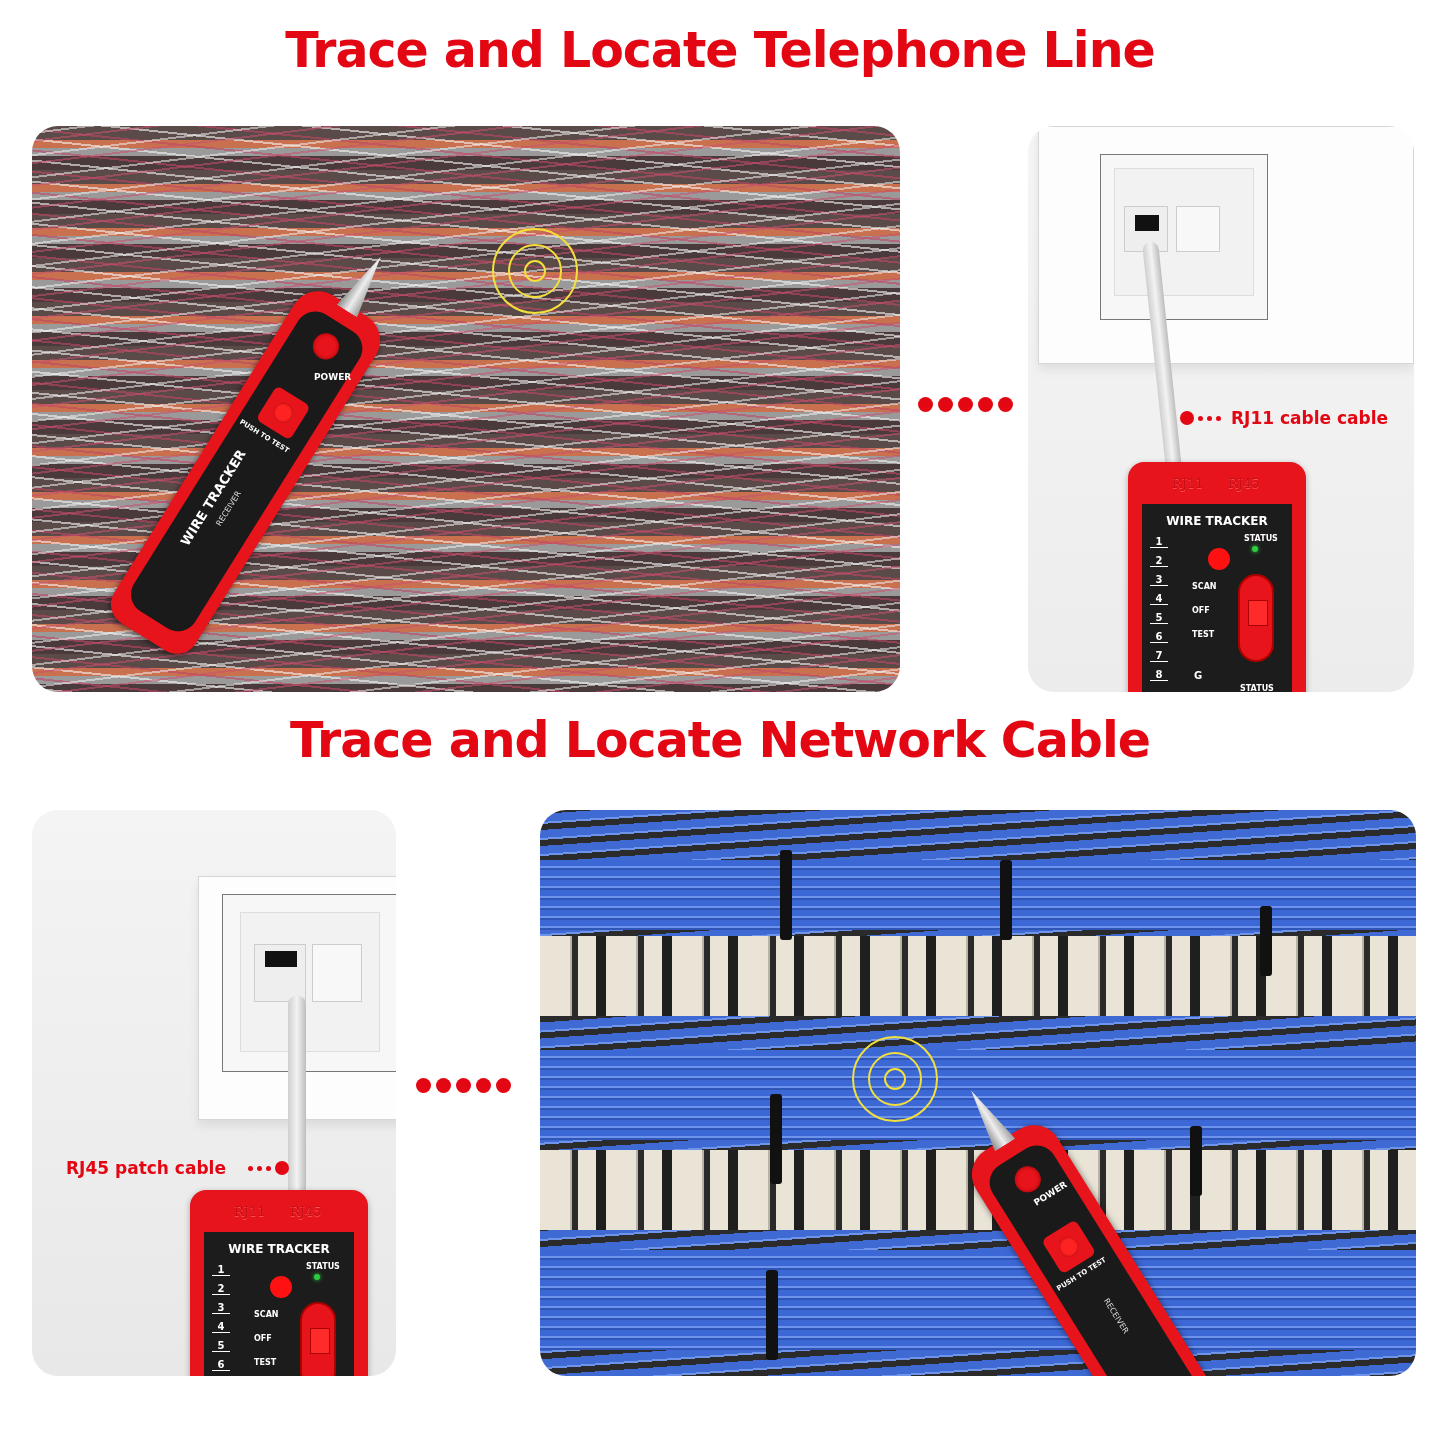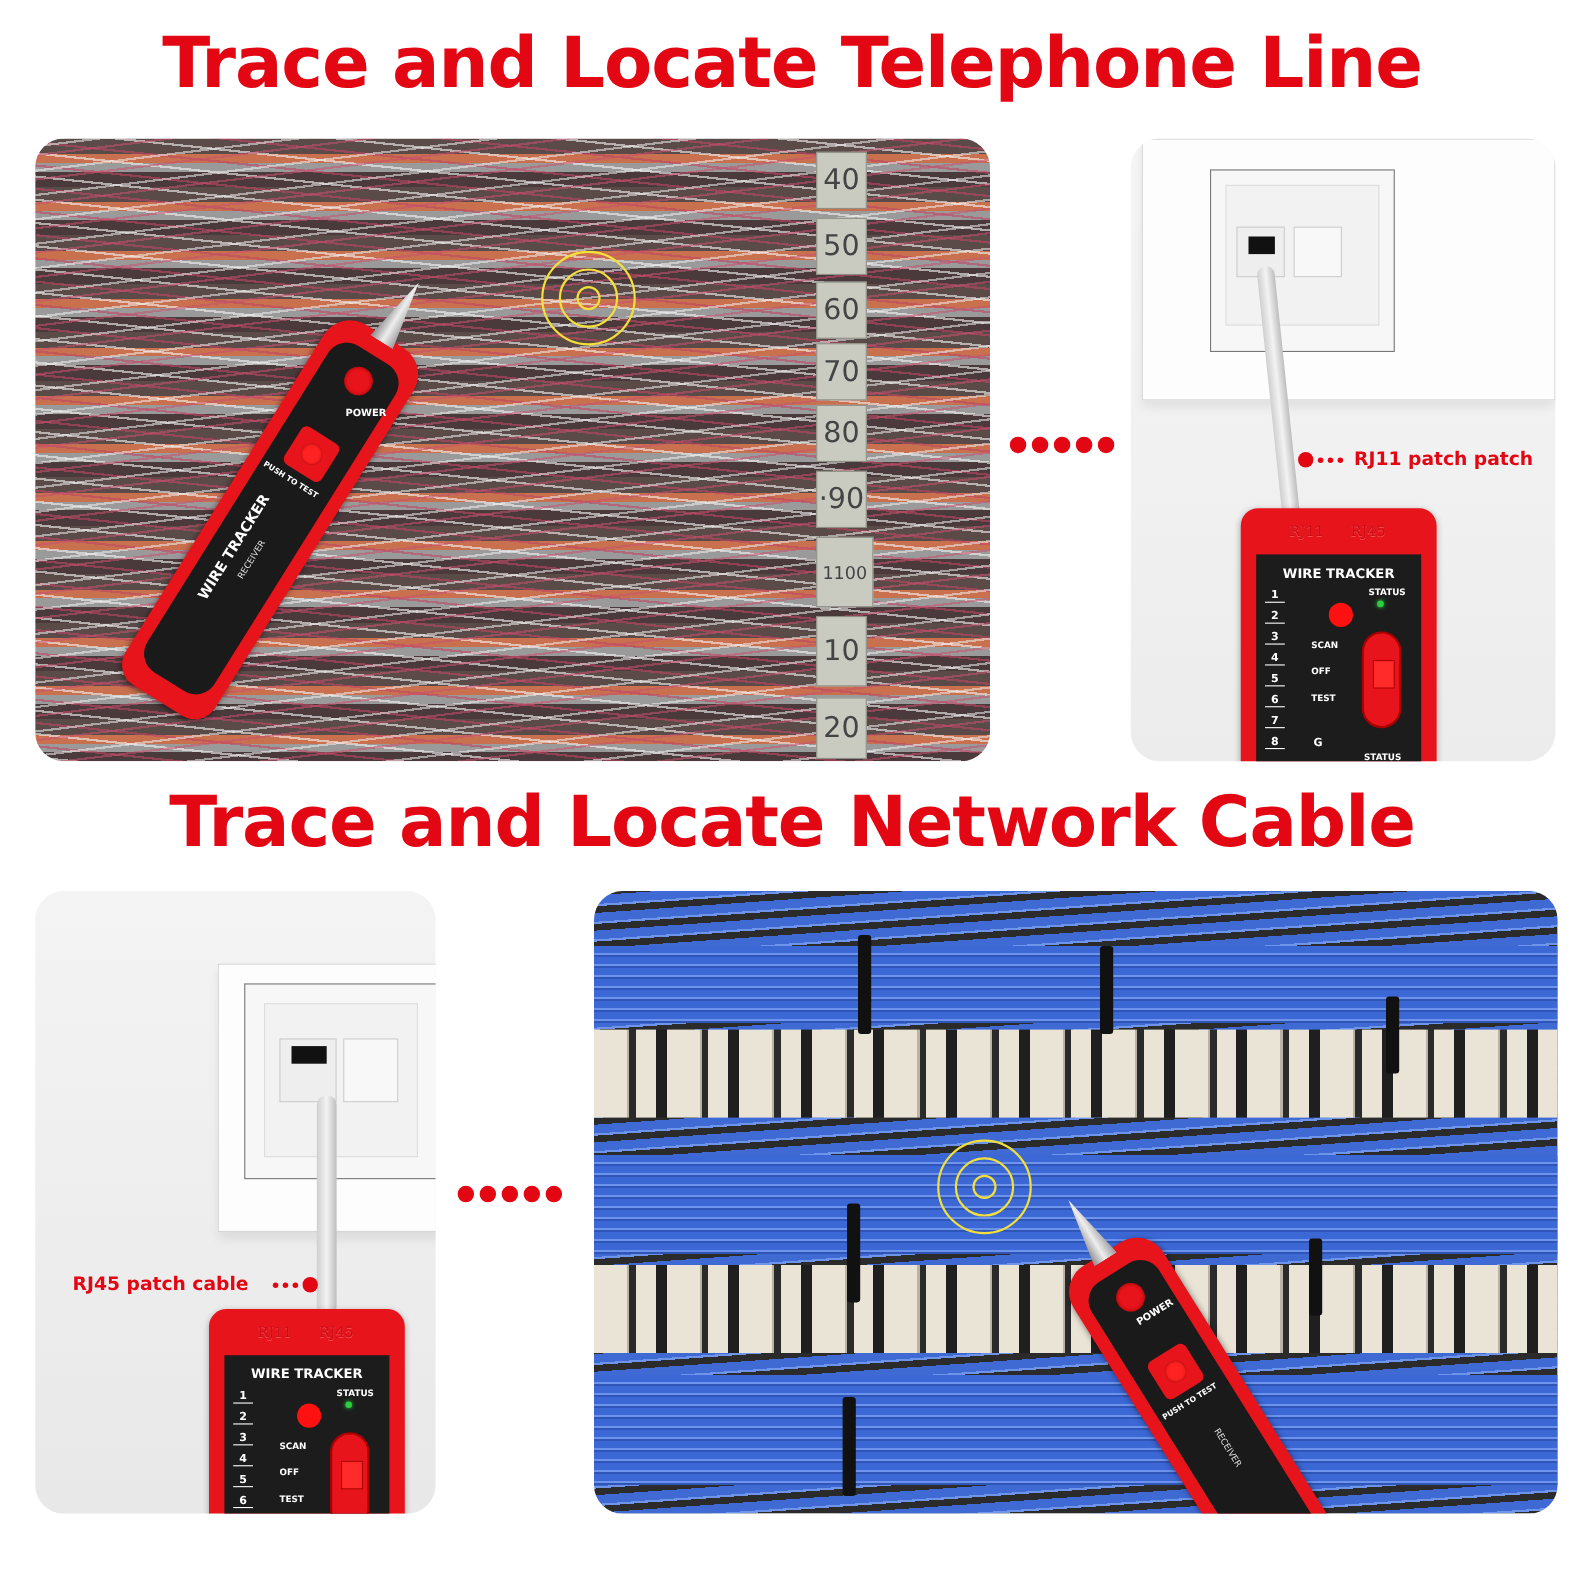--- a/index.html
+++ b/index.html
@@ -2,21 +2,21 @@
 <html><head>
 <meta charset="utf-8">
 <style>
   * { box-sizing: border-box; margin: 0; padding: 0; }
   html, body { width: 1440px; height: 1440px; background: #ffffff; overflow: hidden; }
   body { position: relative; font-family: "Liberation Sans", sans-serif; }
 
   .headline {
     position: absolute; left: 0; width: 1440px; text-align: center;
     color: #e30613; font-family: "DejaVu Sans", sans-serif; font-weight: bold;
-    font-size: 64px; letter-spacing: -1px; line-height: 1;
+    font-size: 49px; letter-spacing: -1px; line-height: 1;
   }
   #h1 { top: 26px; }
   #h2 { top: 716px; }
 
   .panel { position: absolute; border-radius: 26px; overflow: hidden; }
 
   
   #p-tel {
     left: 32px; top: 126px; width: 868px; height: 566px;
     background:
@@ -92,31 +92,20 @@
   .bundle { position: absolute; left: 0; width: 876px; height: 70px;
     background: repeating-linear-gradient(180deg, #3c68d6 0 6px, #6d93ec 6px 8px, #2f55b6 8px 10px); }
   .tie { position: absolute; width: 12px; background: #111; border-radius: 3px; }
 </style>
 </head>
 <body>
 
 <div id="h1" class="headline">Trace and Locate Telephone Line</div>
 
 <div id="p-tel" class="panel">
-  <div class="block-col">
-    <div class="block-tag" style="top:12px">40</div>
-    <div class="block-tag" style="top:72px">50</div>
-    <div class="block-tag" style="top:130px">60</div>
-    <div class="block-tag" style="top:186px">70</div>
-    <div class="block-tag" style="top:242px">80</div>
-    <div class="block-tag" style="top:302px">·90</div>
-    <div class="block-tag small" style="top:362px;height:64px">1100</div>
-    <div class="block-tag" style="top:434px;height:64px">10</div>
-    <div class="block-tag" style="top:508px;height:56px">20</div>
-  </div>
 
   <div class="signal" style="left:460px;top:102px;width:86px;height:86px"></div>
   <div class="signal" style="left:476px;top:118px;width:54px;height:54px"></div>
   <div class="signal" style="left:492px;top:134px;width:22px;height:22px"></div>
 
   <div class="wand" style="left:270px;top:180px;transform:rotate(32deg);transform-origin:50% 0">
     <div class="tip"></div>
     <div class="face">
       <div class="pwr"></div>
       <div class="lbl" style="left:40px;top:44px;transform:rotate(-32deg)">POWER</div>
@@ -144,21 +133,21 @@
     <div class="hole" style="left:10px;top:8px;width:24px;height:16px"></div>
   </div>
   <div class="jack" style="left:148px;top:80px;width:44px;height:46px;background:#f8f8f8"></div>
   <div class="cable" style="left:114px;top:116px;width:16px;height:230px;transform:rotate(-6deg);transform-origin:top"></div>
 
   <div class="cable-label" style="left:152px;top:282px">
     <span class="dot-big"></span>
     <span class="dot-sm"></span>
       <span class="dot-sm"></span>
       <span class="dot-sm"></span>
-    <span style="margin-left:6px">RJ11 patch patch</span>
+    <span style="margin-left:6px">RJ11 cable cable</span>
   </div>
 
   <div class="unit" style="left:100px;top:336px;width:178px;height:240px">
     <span class="embossed" style="left:44px">RJ11</span>
     <span class="embossed" style="left:100px">RJ45</span>
     <div class="face">
       <div class="wt">WIRE TRACKER</div>
       <div class="status" style="left:102px;top:30px">STATUS</div>
       <div class="led" style="left:110px;top:42px"></div>
       <div class="rbtn" style="left:66px;top:44px"></div>

